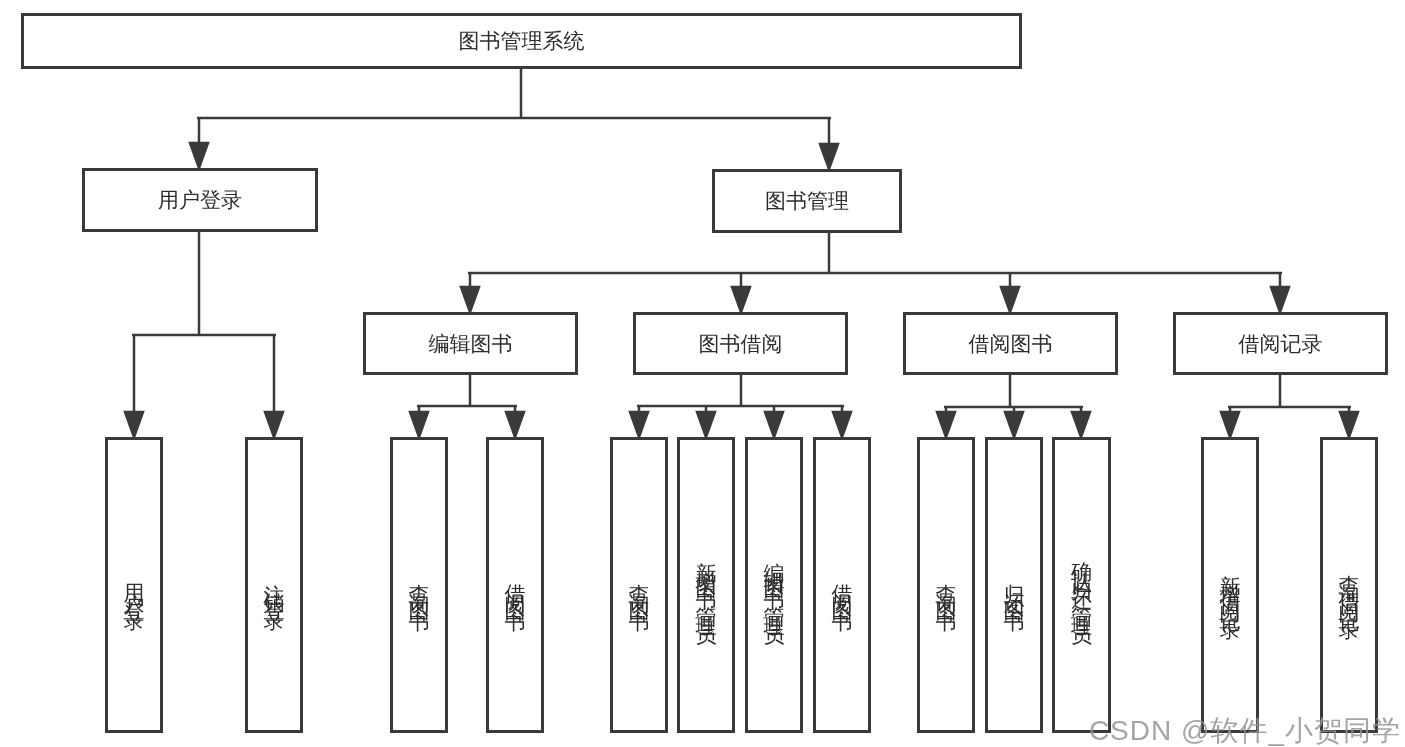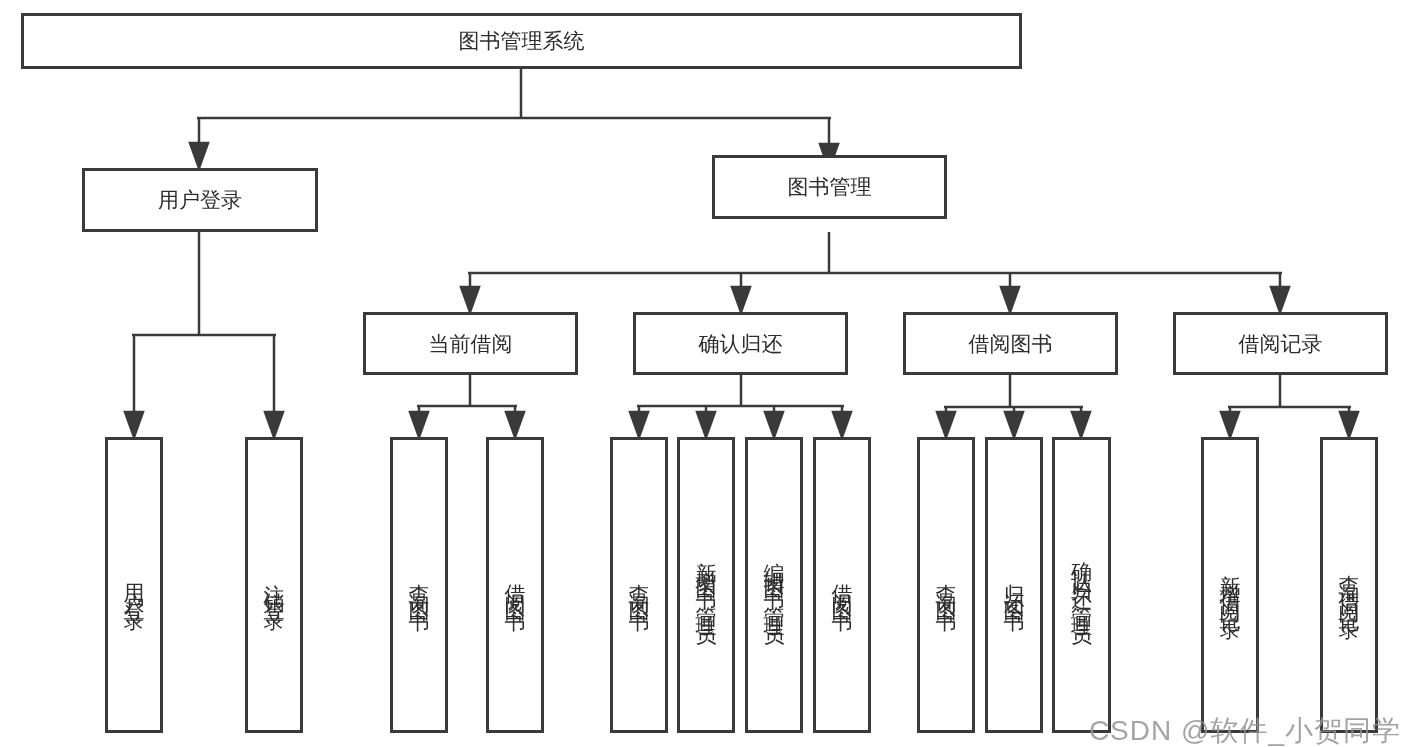--- a/index.html
+++ b/index.html
@@ -120,29 +120,29 @@
     <polygon points="1340,412 1358,412 1349,437"></polygon>
   </svg>
 
   <div class="box hbox" style="left:21px;top:13px;width:1001px;height:56px">
     <span class="label">图书管理系统</span>
   </div>
 
   <div class="box hbox" style="left:82px;top:168px;width:236px;height:64px">
     <span class="label">用户登录</span>
   </div>
-  <div class="box hbox" style="left:712px;top:155px;width:235px;height:64px">
+  <div class="box hbox" style="left:712px;top:169px;width:190px;height:64px">
     <span class="label">图书管理</span>
   </div>
 
   <div class="box hbox" style="left:363px;top:312px;width:215px;height:63px">
-    <span class="label">当前借阅</span>
+    <span class="label">编辑图书</span>
   </div>
   <div class="box hbox" style="left:633px;top:312px;width:215px;height:63px">
-    <span class="label">确认归还</span>
+    <span class="label">图书借阅</span>
   </div>
   <div class="box hbox" style="left:903px;top:312px;width:215px;height:63px">
     <span class="label">借阅图书</span>
   </div>
   <div class="box hbox" style="left:1173px;top:312px;width:215px;height:63px">
     <span class="label">借阅记录</span>
   </div>
 
   <div class="box vbox" style="left:105px;top:437px;width:58px;height:296px">
     <span class="label">用户登录</span>

